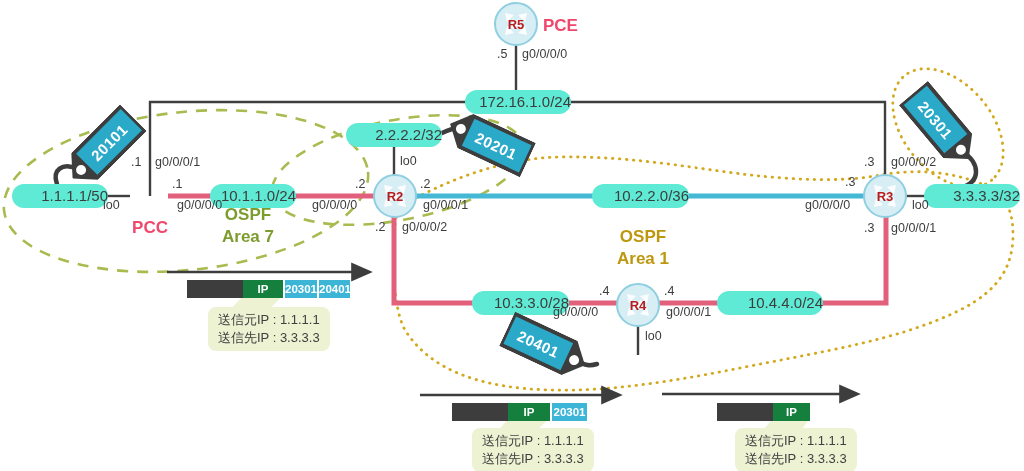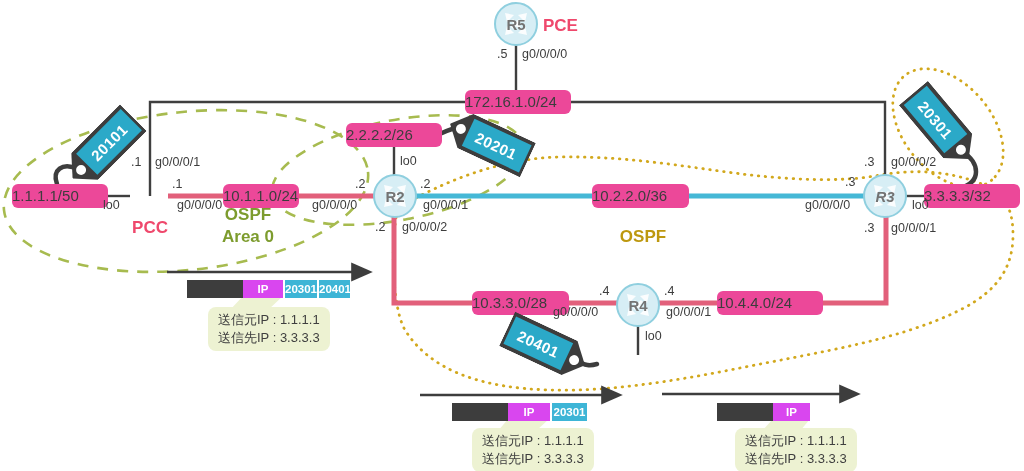--- a/index.html
+++ b/index.html
@@ -1,44 +1,44 @@
 <!DOCTYPE html>
 <html><head>
 <meta charset="utf-8">
 <style>
   html,body{margin:0;padding:0;background:#fff;}
   #canvas{position:relative;width:1024px;height:471px;background:#ffffff;overflow:hidden;
           font-family:"Liberation Sans","DejaVu Sans",sans-serif;color:#3d3d3d;}
   #wires{position:absolute;left:0;top:0;z-index:1;}
-  .pill{position:absolute;z-index:3;background:#ec4899;border-radius:6px;height:24px;line-height:24px;
-        text-align:left;font-size:15px;color:#3d3d3d;box-sizing:border-box;}
+  .pill{position:absolute;z-index:3;background:#5eead4;border-radius:12px;height:24px;line-height:24px;
+        text-align:right;font-size:15px;color:#3d3d3d;box-sizing:border-box;}
   .iflabel{position:absolute;z-index:3;font-size:12.5px;color:#3d3d3d;white-space:nowrap;line-height:15px;}
   .router{position:absolute;z-index:4;width:44px;height:44px;border-radius:50%;
           background:#d7eef5;border:2px solid #8fcfdf;box-sizing:border-box;
           display:flex;align-items:center;justify-content:center;}
   .router .icon{position:absolute;left:0;top:0;width:100%;height:100%;opacity:.9;}
-  .router .rname{position:relative;z-index:2;font-weight:bold;font-size:15px;color:#737373;}
+  .router .rname{position:relative;z-index:2;font-weight:bold;font-size:13px;color:#b91c1c;}
   .role{position:absolute;z-index:4;font-weight:bold;font-size:17px;color:#ef486c;white-space:nowrap;}
   .ospf{position:absolute;z-index:3;width:120px;text-align:center;font-weight:bold;font-size:17px;line-height:22px;white-space:nowrap;}
   .ospf.a0{color:#7d9c2e;}
   .ospf.a1{color:#bd980f;}
   .tag{position:absolute;z-index:5;width:86px;height:38px;background:#3d3d3d;}
   .tag.pl{clip-path:polygon(0 50%,20% 0,100% 0,100% 100%,20% 100%);}
   .tag.pr{clip-path:polygon(100% 50%,80% 0,0 0,0 100%,80% 100%);}
   .tag .band{position:absolute;top:10%;bottom:10%;background:#2ba9c8;display:flex;align-items:center;justify-content:center;
              color:#fff;font-weight:bold;font-size:15px;letter-spacing:.5px;}
   .tag.pl .band{left:23%;right:4%;}
   .tag.pr .band{left:4%;right:23%;}
   .tag .hole{position:absolute;width:10px;height:10px;border-radius:50%;background:#fff;top:14px;}
   .tag.pl .hole{left:7px;}
   .tag.pr .hole{right:7px;}
   .pktseg{position:absolute;z-index:3;height:18px;line-height:18px;text-align:center;
           color:#fff;font-weight:bold;font-size:11.5px;}
   .seg-dark{background:#3d3d3d;}
-  .seg-olive{background:#d946ef;}
+  .seg-olive{background:#15803d;}
   .seg-blue{background:#3db5d6;}
   .callout{position:absolute;z-index:4;background:#edf2d2;border-radius:8px;padding:4px 10px;
            font-size:13px;line-height:18px;color:#3f3f3f;white-space:nowrap;text-align:left;}
 </style>
 </head>
 <body>
 
 <div id="canvas">
 
   <svg id="wires" width="1024" height="471" viewBox="0 0 1024 471">
@@ -88,22 +88,22 @@
     </g>
 
     <g fill="#edf2d2">
       <polygon points="243,296 283,296 268,310 230,310"></polygon>
       <polygon points="508,419 549,419 536,431 498,431"></polygon>
       <polygon points="773,419 810,419 800,431 762,431"></polygon>
     </g>
   </svg>
 
   <div class="pill" style="left:12px;top:184px;width:96px;">1.1.1.1/50</div>
-  <div class="pill" style="left:223px;top:184px;width:76px;">10.1.1.0/24</div>
-  <div class="pill" style="left:346px;top:123px;width:96px;">2.2.2.2/26</div>
+  <div class="pill" style="left:210px;top:184px;width:86px;">10.1.1.0/24</div>
+  <div class="pill" style="left:346px;top:123px;width:96px;">2.2.2.2/32</div>
   <div class="pill" style="left:465px;top:90px;width:106px;">172.16.1.0/24</div>
   <div class="pill" style="left:592px;top:184px;width:97px;">10.2.2.0/36</div>
   <div class="pill" style="left:924px;top:184px;width:96px;">3.3.3.3/32</div>
   <div class="pill" style="left:472px;top:291px;width:97px;">10.3.3.0/28</div>
   <div class="pill" style="left:717px;top:291px;width:106px;">10.4.4.0/24</div>
 
   <div class="router" style="left:373px;top:174px;">
     <svg class="icon" viewBox="0 0 40 40">
         <g stroke="#fff" stroke-width="3">
           <line x1="16" y1="16" x2="24" y2="24"></line>
@@ -111,21 +111,21 @@
         </g>
         <g fill="#fff">
           <polygon points="31,9 22,11 29,18"></polygon>
           <polygon points="9,9 18,11 11,18"></polygon>
           <polygon points="31,31 22,29 29,22"></polygon>
           <polygon points="9,31 18,29 11,22"></polygon>
         </g>
       </svg>
     <span class="rname">R2</span>
   </div>
-  <div class="router" style="left:863px;top:174px;font-style:italic;">
+  <div class="router" style="left:863px;top:174px;">
     <svg class="icon" viewBox="0 0 40 40">
         <g stroke="#fff" stroke-width="3">
           <line x1="16" y1="16" x2="24" y2="24"></line>
           <line x1="24" y1="16" x2="16" y2="24"></line>
         </g>
         <g fill="#fff">
           <polygon points="31,9 22,11 29,18"></polygon>
           <polygon points="9,9 18,11 11,18"></polygon>
           <polygon points="31,31 22,29 29,22"></polygon>
           <polygon points="9,31 18,29 11,22"></polygon>
@@ -193,24 +193,25 @@
   <div class="iflabel" style="left:553px;top:305px;">g0/0/0/0</div>
   <div class="iflabel" style="left:664px;top:284px;">.4</div>
   <div class="iflabel" style="left:666px;top:305px;">g0/0/0/1</div>
   <div class="iflabel" style="left:645px;top:329px;">lo0</div>
 
   <div class="iflabel" style="left:497px;top:47px;">.5</div>
   <div class="iflabel" style="left:522px;top:47px;">g0/0/0/0</div>
 
   <div class="ospf a0" style="left:188px;top:204px;">
     <div>OSPF</div>
-    <div>Area 0</div>
+    <div>Area 7</div>
   </div>
   <div class="ospf a1" style="left:583px;top:226px;">
     <div>OSPF</div>
+    <div>Area 1</div>
   </div>
 
   <div class="tag pl" style="left:60px;top:129px;transform:rotate(-45deg);">
     <span class="band">20101</span>
     <span class="hole"></span>
   </div>
   <div class="tag pl" style="left:446px;top:123px;transform:rotate(25deg);">
     <span class="band">20201</span>
     <span class="hole"></span>
   </div>

